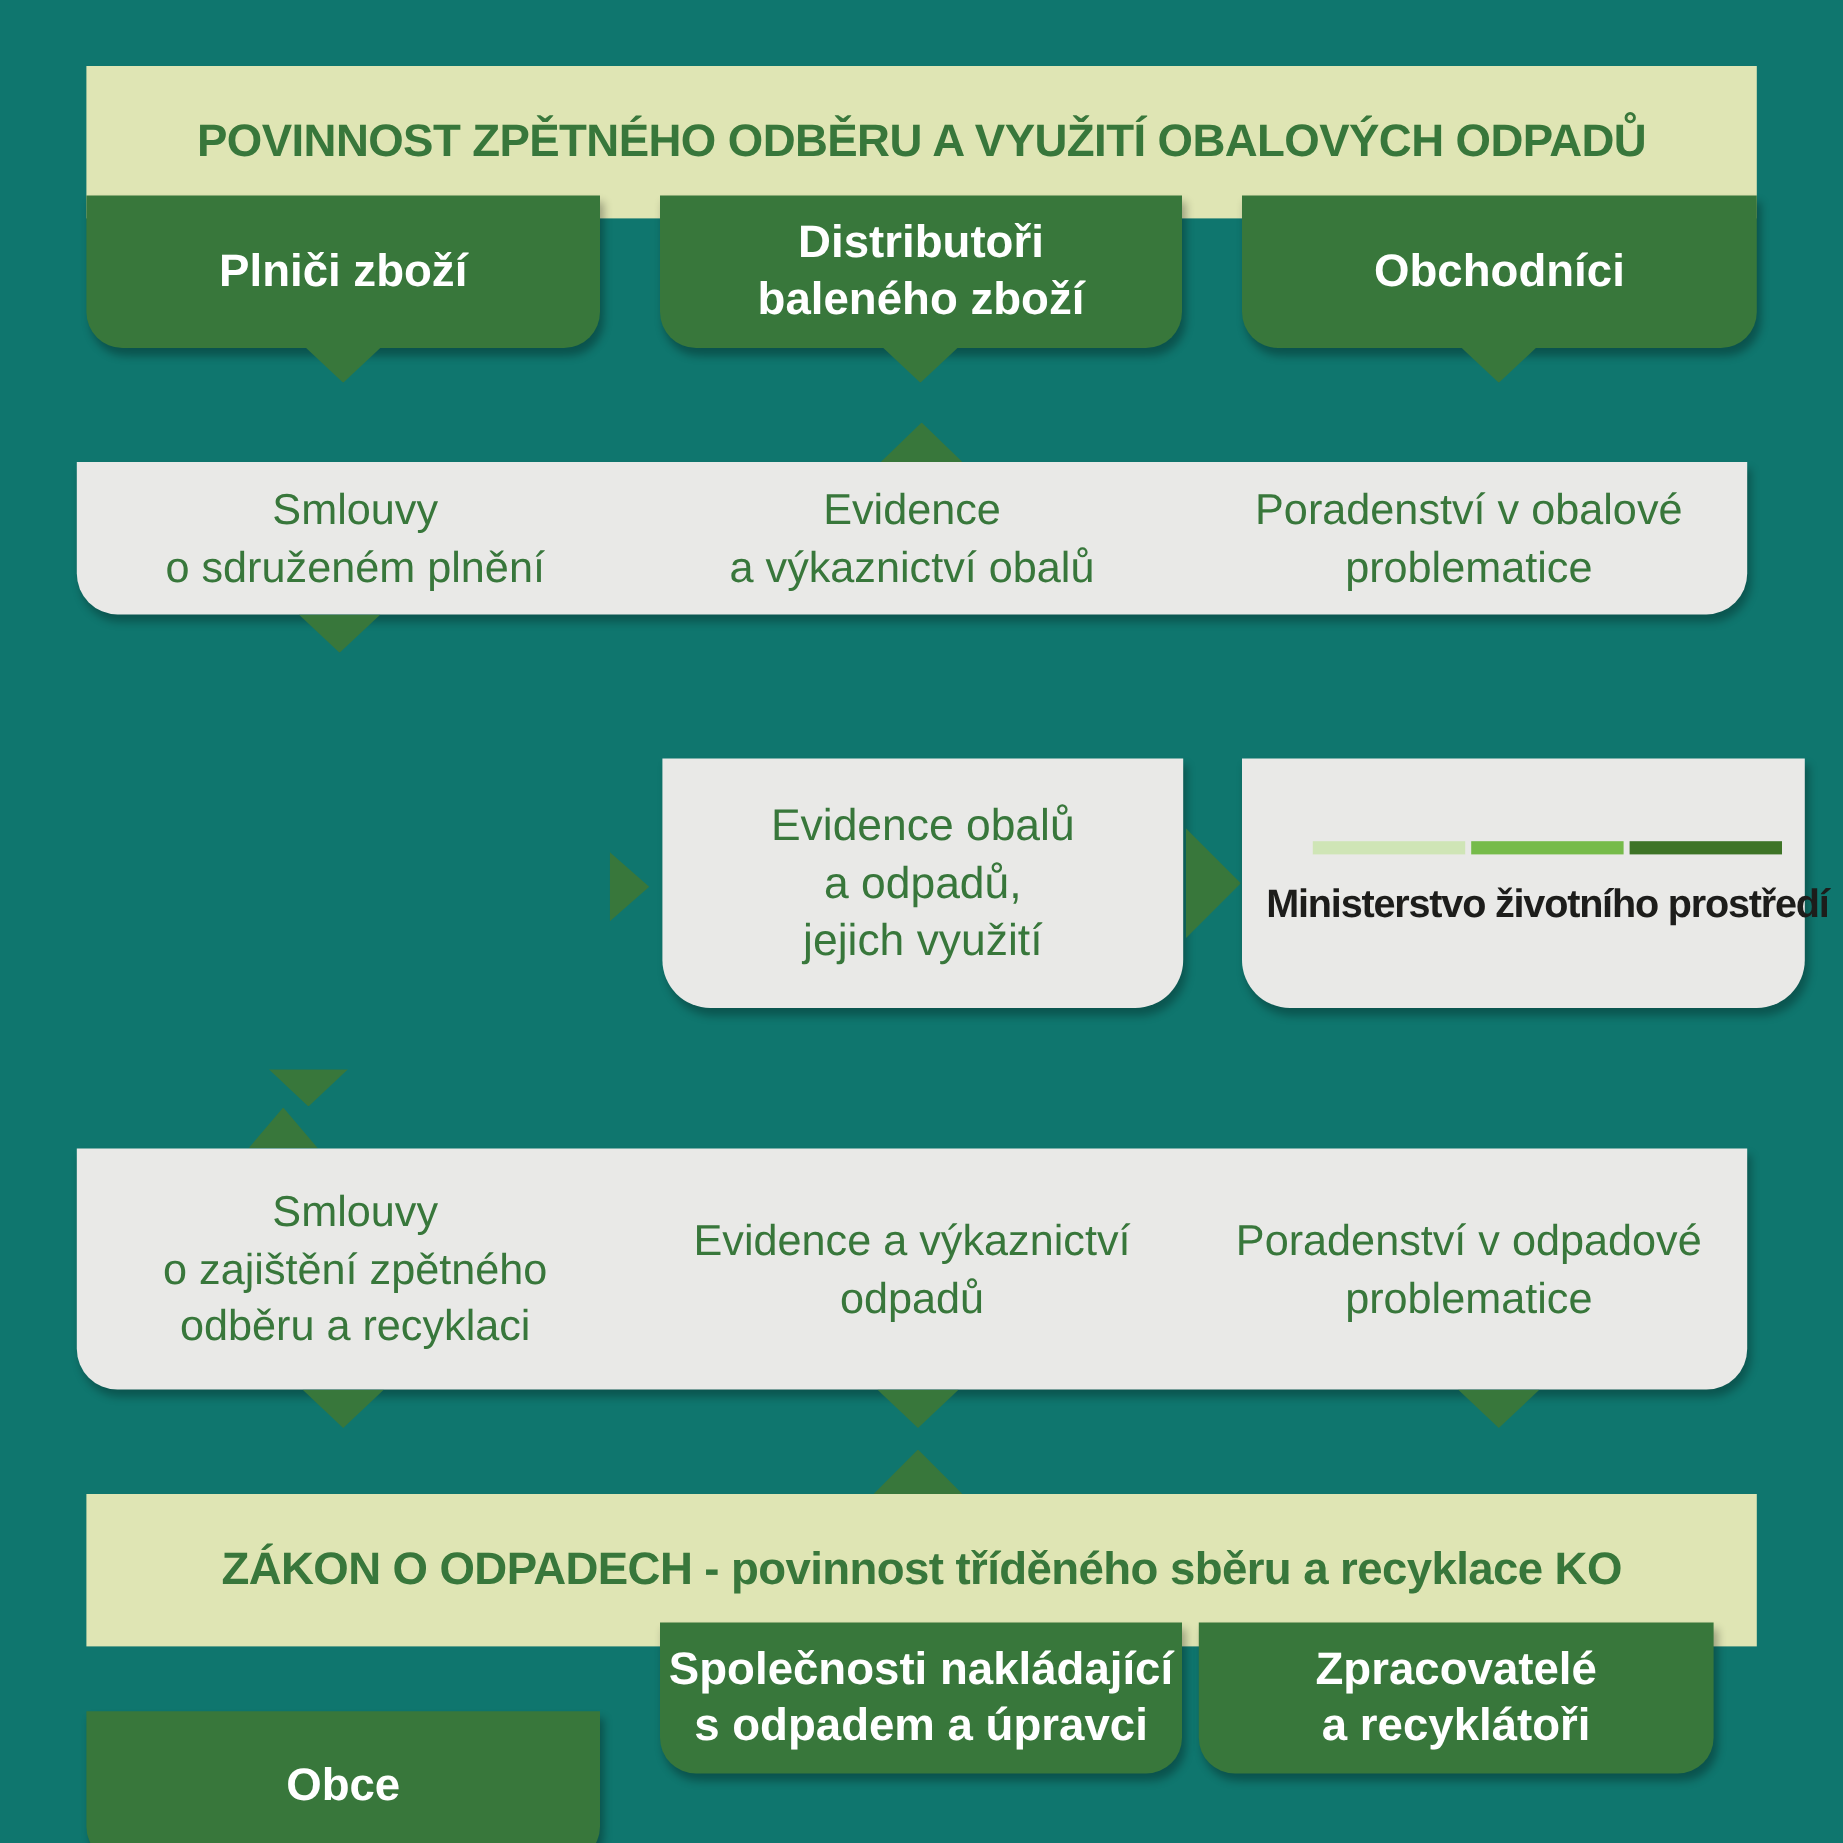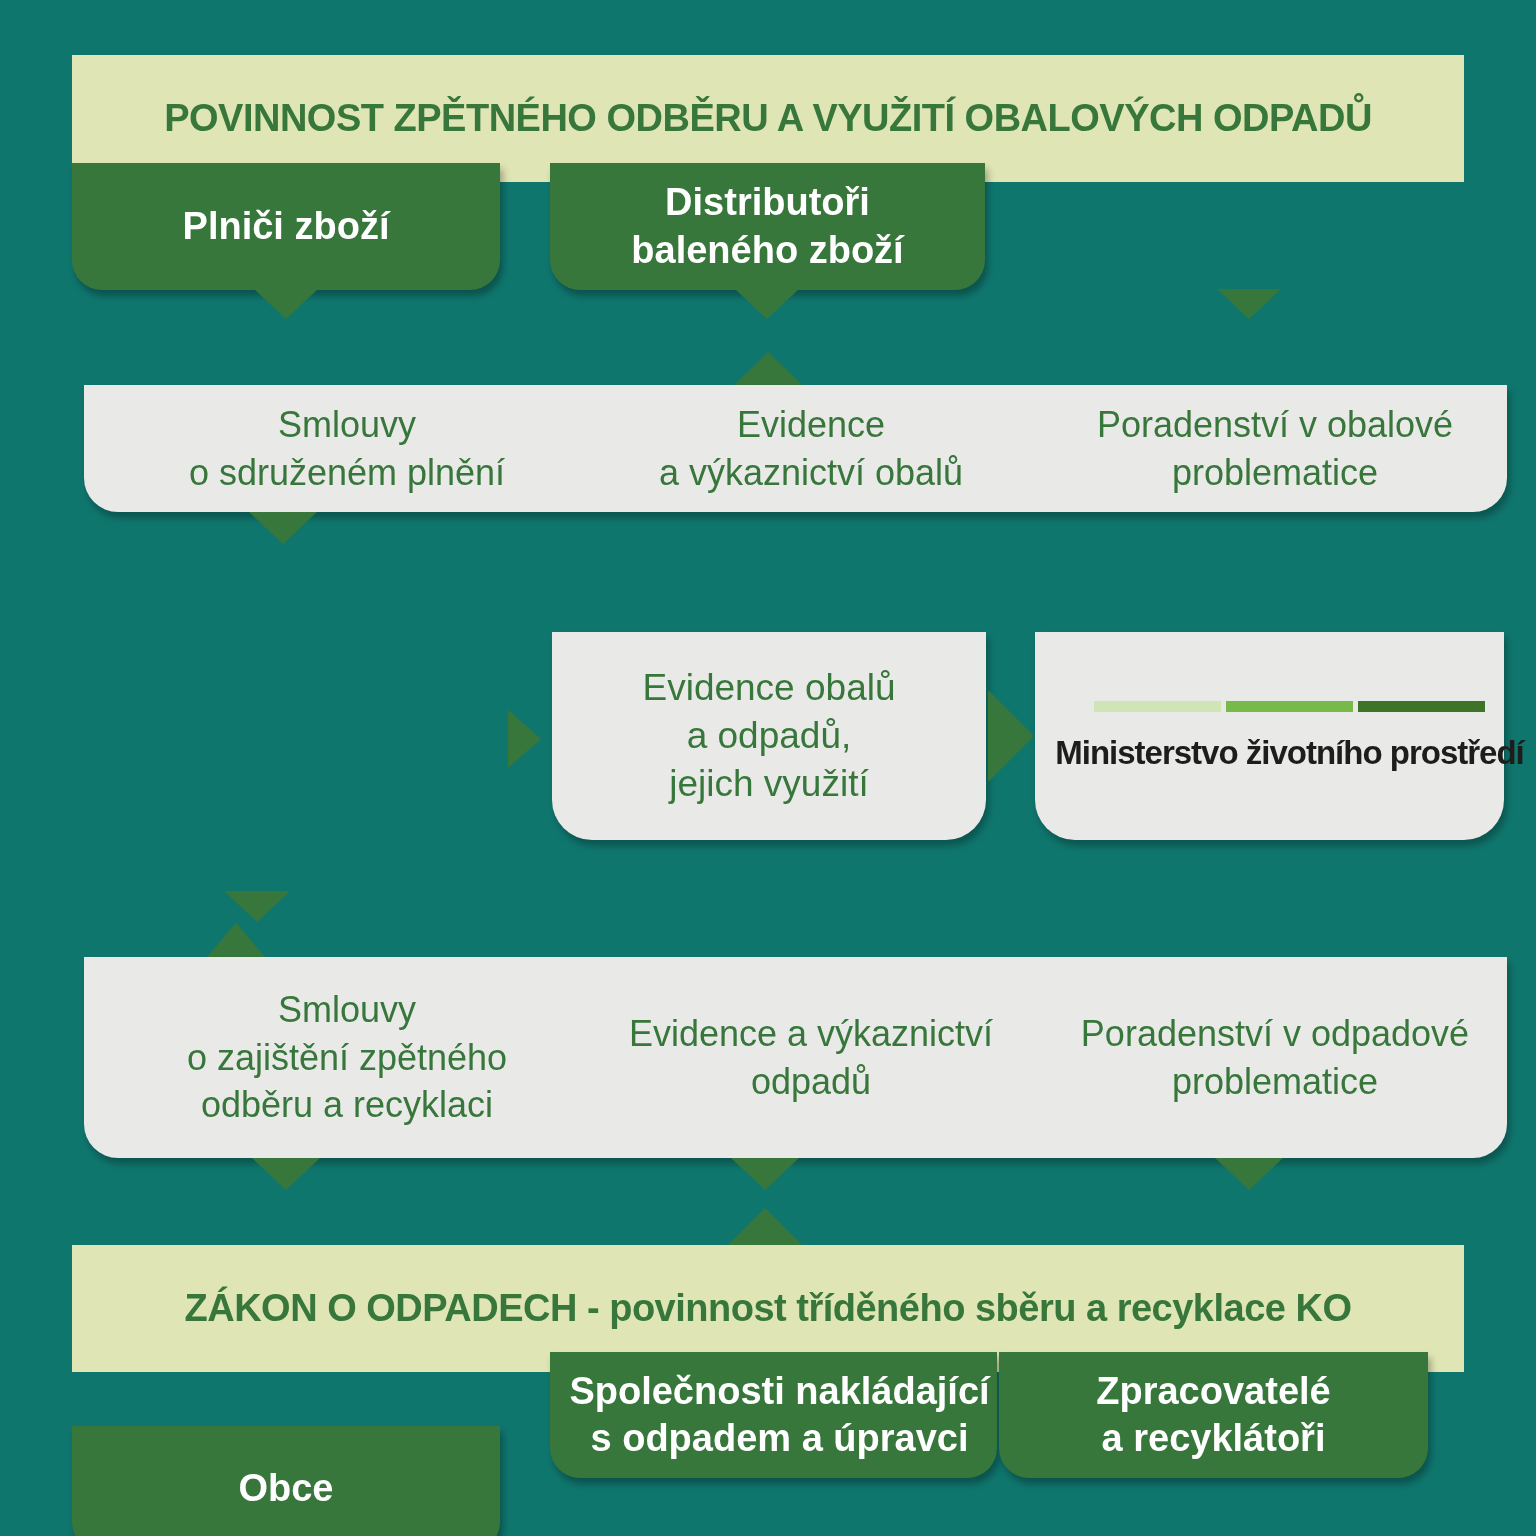--- a/index.html
+++ b/index.html
@@ -18,21 +18,21 @@
   .greenbox{
     background:#38773b;color:#ffffff;display:flex;align-items:center;justify-content:center;
     text-align:center;font-size:38px;font-weight:600;line-height:1.25;
     border-radius:0 0 30px 30px;box-shadow:3px 6px 7px rgba(0,0,0,0.30);
   }
   .graybox{
     background:#e9e9e7;display:flex;align-items:center;justify-content:center;text-align:center;
     box-shadow:3px 6px 7px rgba(0,0,0,0.28);color:#38773b;
   }
   .graybar{
-    left:84px;width:1392px;border-radius:0 0 34px 34px;padding-left:31px;
+    left:64px;width:1392px;border-radius:0 0 34px 34px;
   }
   .graybar .cols{display:flex;width:100%;height:100%;}
   .graybar .col{
     flex:1;display:flex;align-items:center;justify-content:center;text-align:center;
     font-size:36px;line-height:1.32;color:#38773b;
   }
   .ml{white-space:pre-line;}
   .tri{
     background:#38773b;
     filter:drop-shadow(3px 4px 3px rgba(0,0,0,0.30));
@@ -71,20 +71,23 @@
   <div class="abs banner" style="top:55px;">
     <div class="title">POVINNOST ZPĚTNÉHO ODBĚRU A VYUŽITÍ OBALOVÝCH ODPADŮ</div>
   </div>
 
   <div class="abs greenbox" style="left:72px;top:163px;width:428px;height:127px;">
     <span class="ml">Plniči zboží</span>
   </div>
   <div class="abs greenbox" style="left:550px;top:163px;width:435px;height:127px;">
     <span class="ml">Distributoři
 baleného zboží</span>
+  </div>
+  <div class="abs greenbox" style="left:1035px;top:163px;width:429px;height:127px;">
+    <span class="ml">Obchodníci</span>
   </div>
 
   <div class="abs tri tri-down" style="left:254px;top:289px;width:64px;height:30px;"></div>
   <div class="abs tri tri-down" style="left:735px;top:289px;width:64px;height:30px;"></div>
   <div class="abs tri tri-down" style="left:1217px;top:289px;width:64px;height:30px;"></div>
 
   <div class="abs tri tri-up" style="left:734px;top:352px;width:68px;height:33px;"></div>
 
   <div class="abs graybox graybar" style="top:385px;height:127px;">
     <div class="cols">
@@ -140,21 +143,21 @@
   <div class="abs tri tri-down" style="left:1215px;top:1158px;width:68px;height:32px;"></div>
   <div class="abs tri tri-up" style="left:728px;top:1208px;width:74px;height:37px;"></div>
 
   <div class="abs banner" style="top:1245px;">
     <div class="title">ZÁKON O ODPADECH - povinnost tříděného sběru a recyklace KO</div>
   </div>
 
   <div class="abs greenbox" style="left:72px;top:1426px;width:428px;height:126px;">
     <span class="ml">Obce</span>
   </div>
-  <div class="abs greenbox" style="left:550px;top:1352px;width:435px;height:126px;padding-left:12px;">
+  <div class="abs greenbox" style="left:550px;top:1352px;width:435px;height:126px;">
     <span class="ml">Společnosti nakládající
 s odpadem a úpravci</span>
   </div>
   <div class="abs greenbox" style="left:999px;top:1352px;width:429px;height:126px;align-items:center;">
     <span class="ml">Zpracovatelé
 a recyklátoři</span>
   </div>
 
 </div>
 

